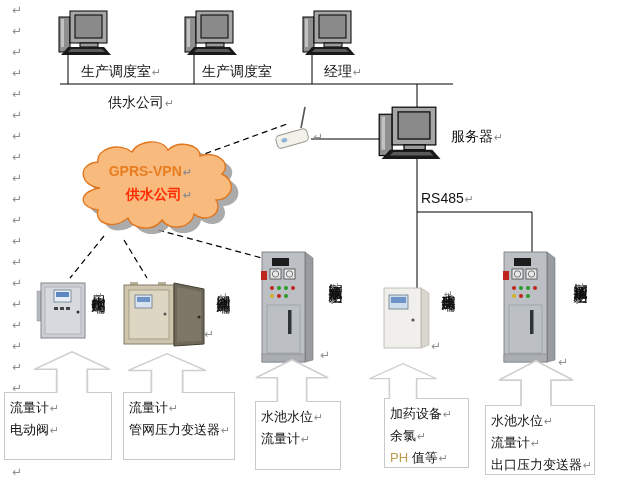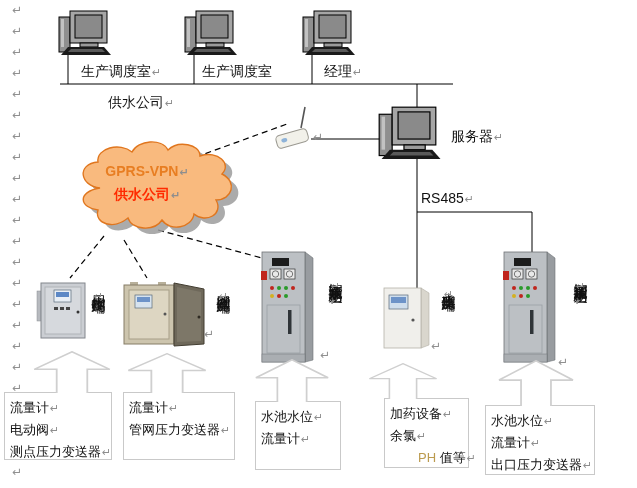--- a/index.html
+++ b/index.html
@@ -1,21 +1,21 @@
 <!DOCTYPE html>
 <html><head>
 <meta charset="utf-8">
 <style>
   html,body{margin:0;padding:0;background:#fff;}
   #stage{position:relative;width:637px;height:488px;background:#fff;overflow:hidden;
          font-family:"Liberation Sans","DejaVu Sans",sans-serif;color:#111;}
   #diagram-svg{position:absolute;left:0;top:0;z-index:3;pointer-events:none;}
   .lbl{position:absolute;z-index:4;font-size:14px;white-space:nowrap;color:#111;}
   .crlf{color:#8e8e8e;font-size:11px;margin-left:1px;}
-  .cloud-text{position:absolute;z-index:4;left:86px;width:122px;text-align:center;
+  .cloud-text{position:absolute;z-index:4;left:70px;width:122px;text-align:right;
               font-weight:bold;font-size:14px;white-space:nowrap;}
   .vlabel{position:absolute;z-index:4;writing-mode:vertical-rl;text-orientation:upright;
           font-size:14px;line-height:1;letter-spacing:1px;color:#111;}
   .vlabel .crlf{margin-left:0;letter-spacing:0;}
   .sbox{position:absolute;z-index:2;background:#fff;border:1px solid #c9c9c9;
         font-size:13px;padding:4px 2px 0 5px;}
   .sbox .line{line-height:21px;white-space:nowrap;}
   .mmark,.smark{position:absolute;z-index:0;color:#909090;font-size:12px;line-height:12px;}
   .mmark{left:12px;}
   .smark{z-index:4;}
@@ -216,34 +216,33 @@
 
   <div class="vlabel" style="left:92px;top:284px"><span>用水控制终端</span><span class="crlf">↵</span></div>
   <div class="vlabel" style="left:217px;top:284px"><span>管网监测终端</span><span class="crlf">↵</span></div>
   <div class="vlabel" style="left:329px;top:272px"><span>智能取水泵启动柜</span><span class="crlf">↵</span></div>
   <div class="vlabel" style="left:442px;top:282px"><span>水质监测终端</span><span class="crlf">↵</span></div>
   <div class="vlabel" style="left:574px;top:272px"><span>智能加压泵启动柜</span><span class="crlf">↵</span></div>
 
   <div class="sbox" style="left:4px;top:392px;width:99px;height:62px">
       <div class="line"><span>流量计</span><span class="crlf">↵</span></div>
       <div class="line"><span>电动阀</span><span class="crlf">↵</span></div>
-      <div class="line"><span>测点压力变送器</span><span class="crlf">↵</span></div>
     </div>
   <div class="sbox" style="left:123px;top:392px;width:103px;height:62px">
       <div class="line"><span>流量计</span><span class="crlf">↵</span></div>
       <div class="line"><span>管网压力变送器</span><span class="crlf">↵</span></div>
     </div>
   <div class="sbox" style="left:255px;top:401px;width:77px;height:63px">
       <div class="line"><span>水池水位</span><span class="crlf">↵</span></div>
       <div class="line"><span>流量计</span><span class="crlf">↵</span></div>
     </div>
   <div class="sbox" style="left:384px;top:398px;width:76px;height:64px">
       <div class="line"><span>加药设备</span><span class="crlf">↵</span></div>
       <div class="line"><span>余氯</span><span class="crlf">↵</span></div>
-      <div class="line"><span style="color: rgb(188, 155, 79); margin-left: 28px;">PH </span><span>值等</span><span class="crlf">↵</span></div>
+      <div class="line"><span style="color: rgb(188, 155, 79);">PH </span><span>值等</span><span class="crlf">↵</span></div>
     </div>
   <div class="sbox" style="left:485px;top:405px;width:101px;height:64px">
       <div class="line"><span>水池水位</span><span class="crlf">↵</span></div>
       <div class="line"><span>流量计</span><span class="crlf">↵</span></div>
       <div class="line"><span>出口压力变送器</span><span class="crlf">↵</span></div>
     </div>
 
 </div>
 
 </body></html>

